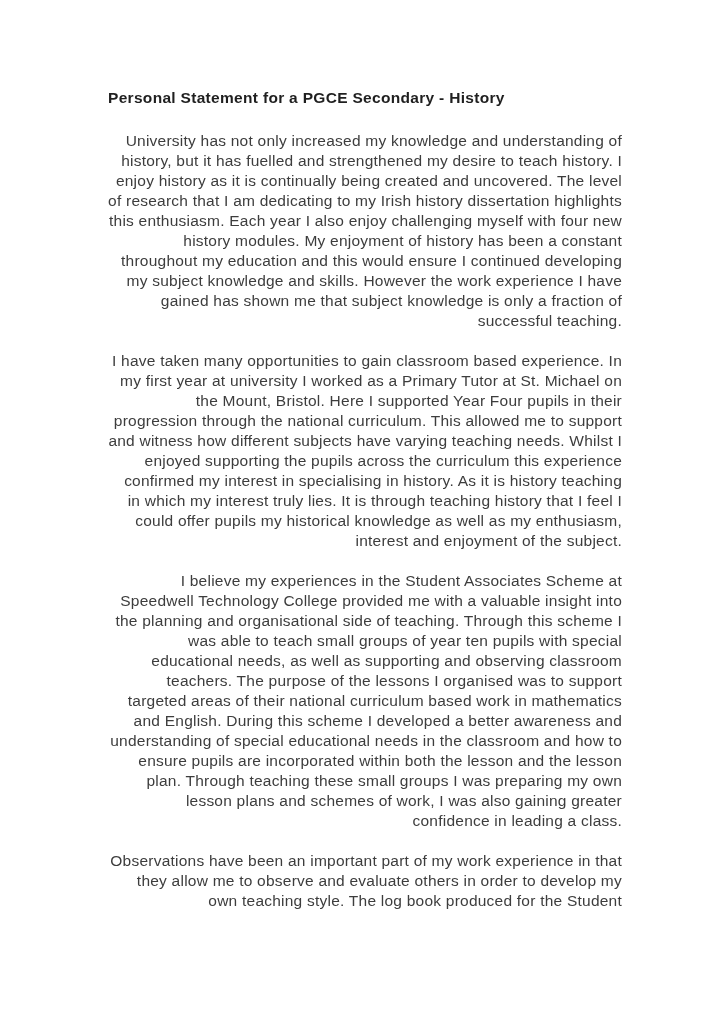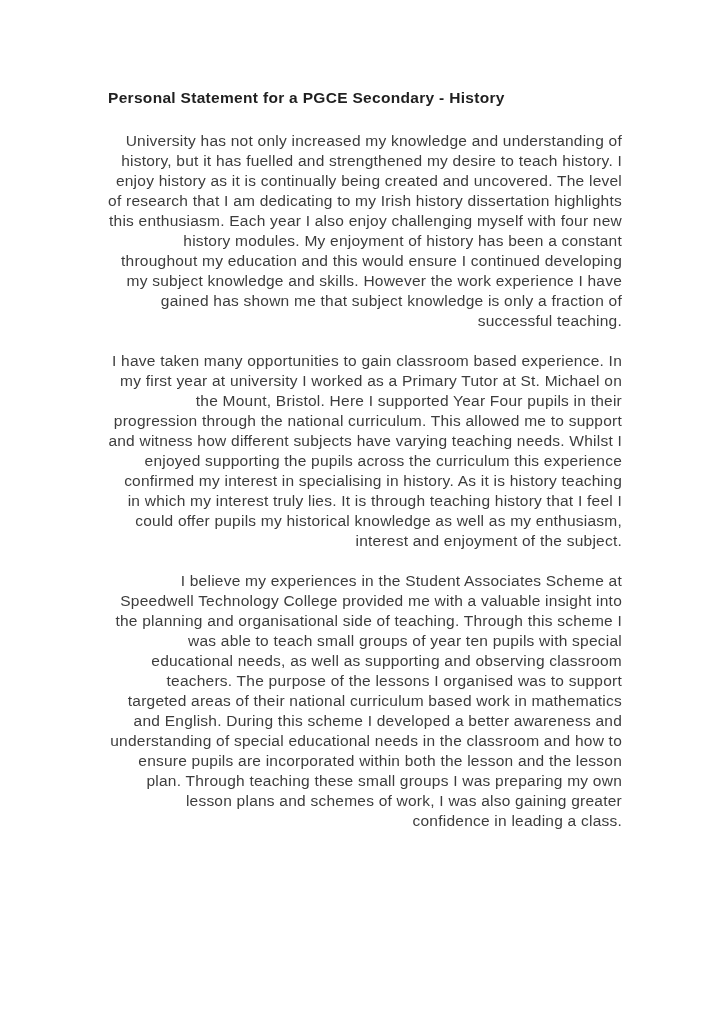--- a/index.html
+++ b/index.html
@@ -51,14 +51,15 @@
 </style>
 </head>
 <body>
 
 <div class="page">
   <div class="content">
     <h1 class="title">Personal Statement for a PGCE Secondary - History</h1>
     <p class="para">University has not only increased my knowledge and understanding of history, but it has fuelled and strengthened my desire to teach history. I enjoy history as it is continually being created and uncovered. The level of research that I am dedicating to my Irish history dissertation highlights this enthusiasm. Each year I also enjoy challenging myself with four new history modules. My enjoyment of history has been a constant throughout my education and this would ensure I continued developing my subject knowledge and skills. However the work experience I have gained has shown me that subject knowledge is only a fraction of successful teaching.</p>
     <p class="para">I have taken many opportunities to gain classroom based experience. In my first year at university I worked as a Primary Tutor at St. Michael on the Mount, Bristol. Here I supported Year Four pupils in their progression through the national curriculum. This allowed me to support and witness how different subjects have varying teaching needs. Whilst I enjoyed supporting the pupils across the curriculum this experience confirmed my interest in specialising in history. As it is history teaching in which my interest truly lies. It is through teaching history that I feel I could offer pupils my historical knowledge as well as my enthusiasm, interest and enjoyment of the subject.</p>
     <p class="para">I believe my experiences in the Student Associates Scheme at Speedwell Technology College provided me with a valuable insight into the planning and organisational side of teaching. Through this scheme I was able to teach small groups of year ten pupils with special educational needs, as well as supporting and observing classroom teachers. The purpose of the lessons I organised was to support targeted areas of their national curriculum based work in mathematics and English. During this scheme I developed a better awareness and understanding of special educational needs in the classroom and how to ensure pupils are incorporated within both the lesson and the lesson plan. Through teaching these small groups I was preparing my own lesson plans and schemes of work, I was also gaining greater confidence in leading a class.</p>
+    <p class="para">Observations have been an important part of my work experience in that they allow me to observe and evaluate others in order to develop my own teaching style. The log book produced for the Student</p>
   </div>
 </div>
 
 </body></html>

